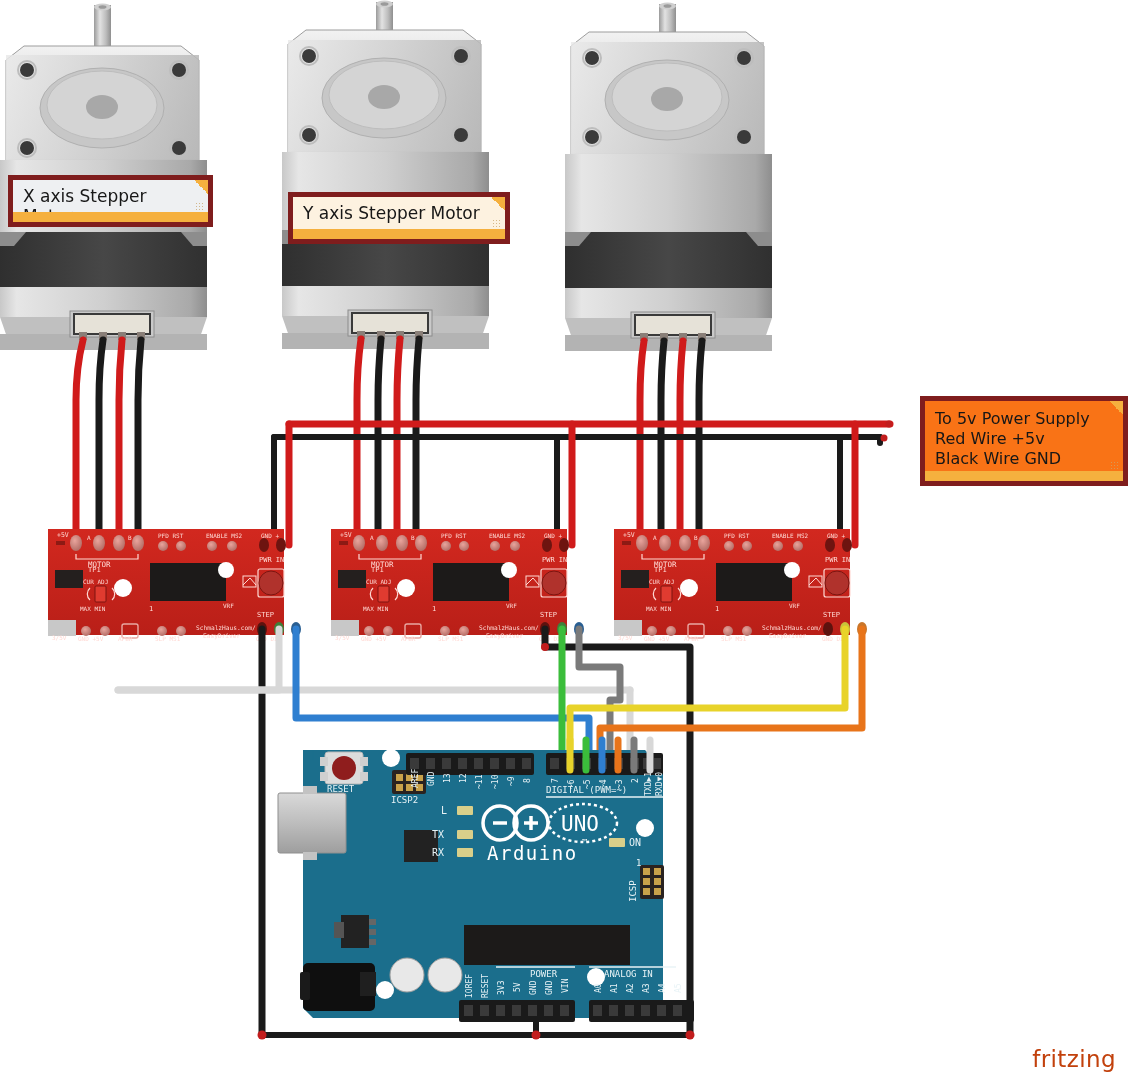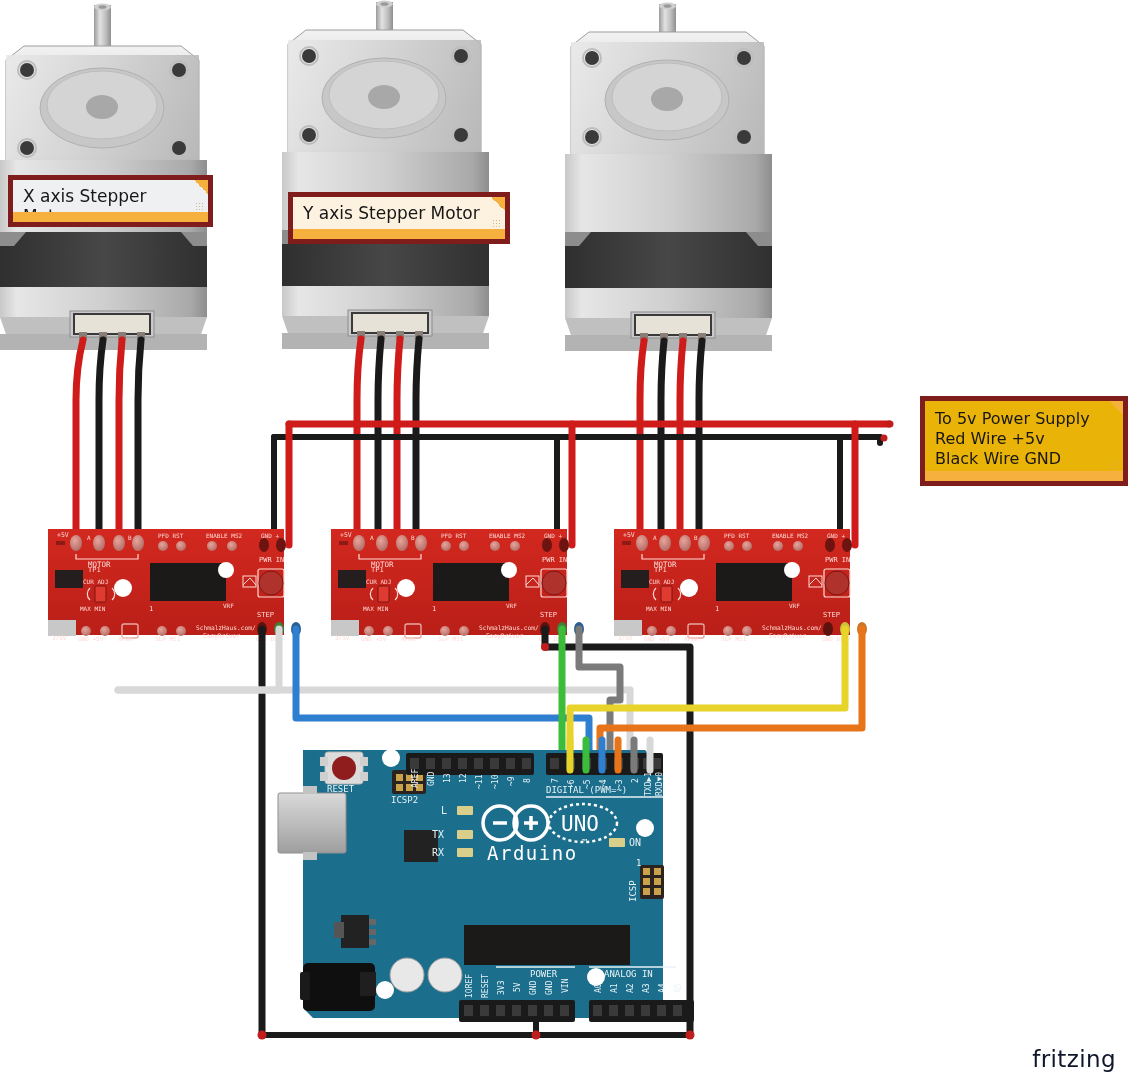--- a/index.html
+++ b/index.html
@@ -15,21 +15,21 @@
   .note{
     position:absolute;
     background:#fdebc8;
     border:5px solid #7f1d1d;
     box-sizing:border-box;
     box-shadow:0 0 0 0 rgba(0,0,0,0);
     z-index:40;
   }
   .note .note-body{
     position:absolute;left:0;top:0;right:0;bottom:10px;
-    background:#eab308;
+    background:#f97316;
     padding:8px 10px 4px 10px;
     box-sizing:border-box;
     color:#171717;
     font-size:16px;
     line-height:20px;
     white-space:pre-line;
   }
   .note .note-strip{
     position:absolute;left:0;right:0;bottom:0;height:10px;background:#f5b03e;
   }
@@ -47,21 +47,21 @@
   .note.motor-note .note-body{
     background:#fdf2e0;
     font-size:17px;
     padding-top:6px;
   }
   .note.x-note .note-body{background:#eef0f2;}
 
   .wm{
     position:absolute;right:12px;bottom:8px;
     font-family:"DejaVu Sans", sans-serif;
-    font-size:23px;color:#0f172a;letter-spacing:0.4px;
+    font-size:23px;color:#c2410c;letter-spacing:0.4px;
     z-index:60;user-select:none;text-align:center;
   }
   .svgtxt{font-family:"DejaVu Sans Mono",monospace;}
 </style>
 </head>
 <body>
 
 <div id="stage">
 
   <svg id="svgroot" width="1128" height="1080" viewBox="0 0 1128 1080">

